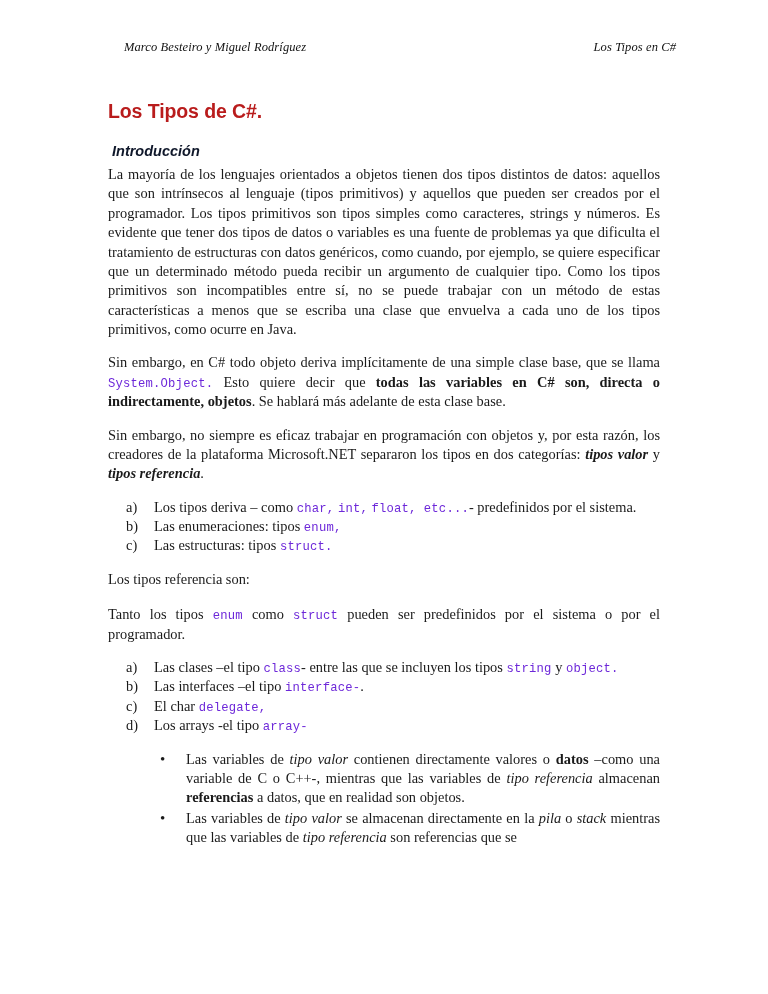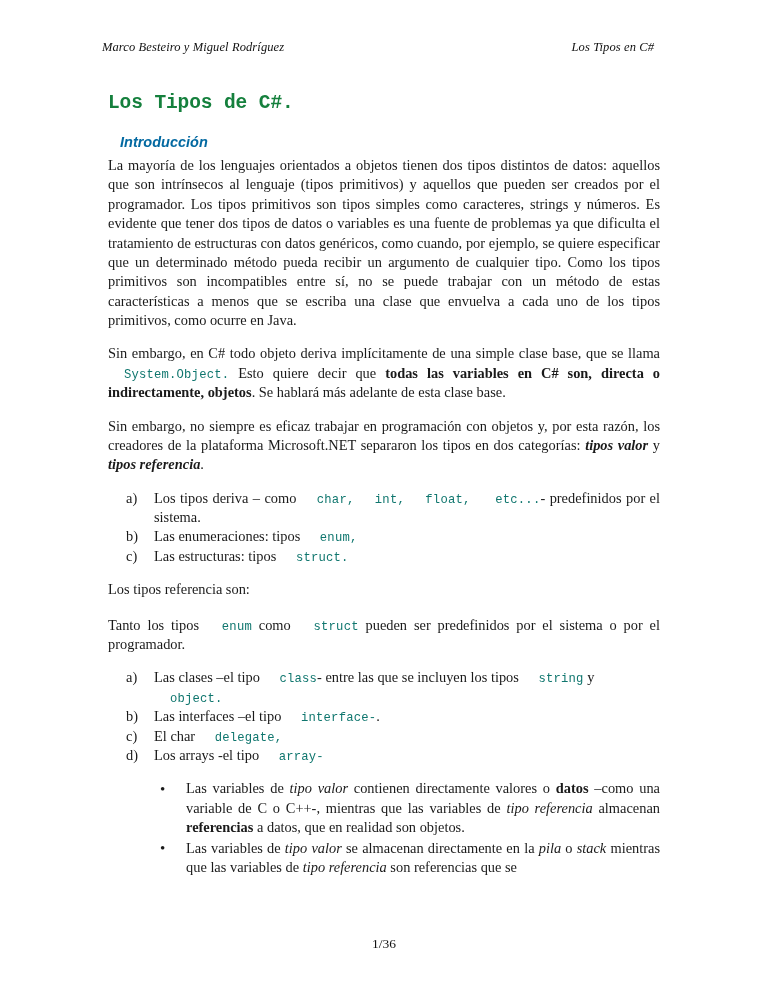--- a/index.html
+++ b/index.html
@@ -20,75 +20,74 @@
     position: absolute;
     left: 0; top: 0;
     width: 768px;
     height: 994px;
     box-sizing: border-box;
   }
 
   
   .run-head {
     position: absolute;
-    left: 102px;
+    left: 124px;
     top: 40px;
     width: 552px;
     display: flex;
     justify-content: space-between;
     align-items: baseline;
     font-style: italic;
     font-size: 12.5px;
     letter-spacing: 0.1px;
     color: #111;
   }
 
   
   .col {
     position: absolute;
     left: 108px;
     top: 92px;
     width: 552px;
   }
 
   h1.doc-title {
-    font-family: Liberation Mono, monospace;
+    font-family: Liberation Sans, sans-serif;
     font-size: 19.5px;
     font-weight: bold;
-    margin: 0 0 20px 0;
+    margin: 8px 0 20px 0;
     letter-spacing: -0.1px;
-    color: #15803d;
+    color: #b91c1c;
   }
 
   h2.sec-title {
     font-family: "Liberation Sans", "DejaVu Sans", sans-serif;
     font-size: 14.5px;
     font-weight: bold;
     font-style: italic;
-    margin: 0 0 6px 12px;
-    color: #0369a1;
+    margin: 0 0 6px 4px;
+    color: #0f172a;
   }
 
   p.para {
     margin: 0 0 14px 0;
     font-size: 14.4px;
     line-height: 1.345;
     text-align: justify;
     text-justify: inter-word;
     hyphens: none;
   }
   p.para.tight { margin-bottom: 4px; }
   p.para.nogap { margin-bottom: 0; }
 
   code, .mono {
     font-family: "Liberation Mono", "DejaVu Sans Mono", monospace;
     font-size: 12.2px;
     letter-spacing: 0.2px;
-    color: #0f766e;
-    margin-left: 16px;
+    color: #6d28d9;
   }
 
   b, strong { font-weight: bold; }
   i, em { font-style: italic; }
   .bi { font-weight: bold; font-style: italic; }
 
   
   ol.alpha {
     list-style: none;
     margin: 0 0 14px 0;
@@ -206,17 +205,14 @@
       <li>
         <span class="dot">•</span><span>Las variables de </span><i>tipo valor</i><span> contienen directamente valores o </span><b>datos</b><span> –como una variable de C o C++-, mientras que las variables de </span><i>tipo referencia</i><span> almacenan </span><b>referencias</b><span> a datos, que en realidad son objetos.</span>
       </li>
       <li>
         <span class="dot">•</span><span>Las variables de </span><i>tipo valor</i><span> se almacenan directamente en la </span><i>pila</i><span> o </span><i>stack</i><span> mientras que las variables de </span><i>tipo referencia</i><span> son referencias que se</span>
       </li>
     </ul>
 
   </div>
 
-  <div class="foot">
-    <span>1/36</span>
-  </div>
 
 </div>
 
 </body></html>

